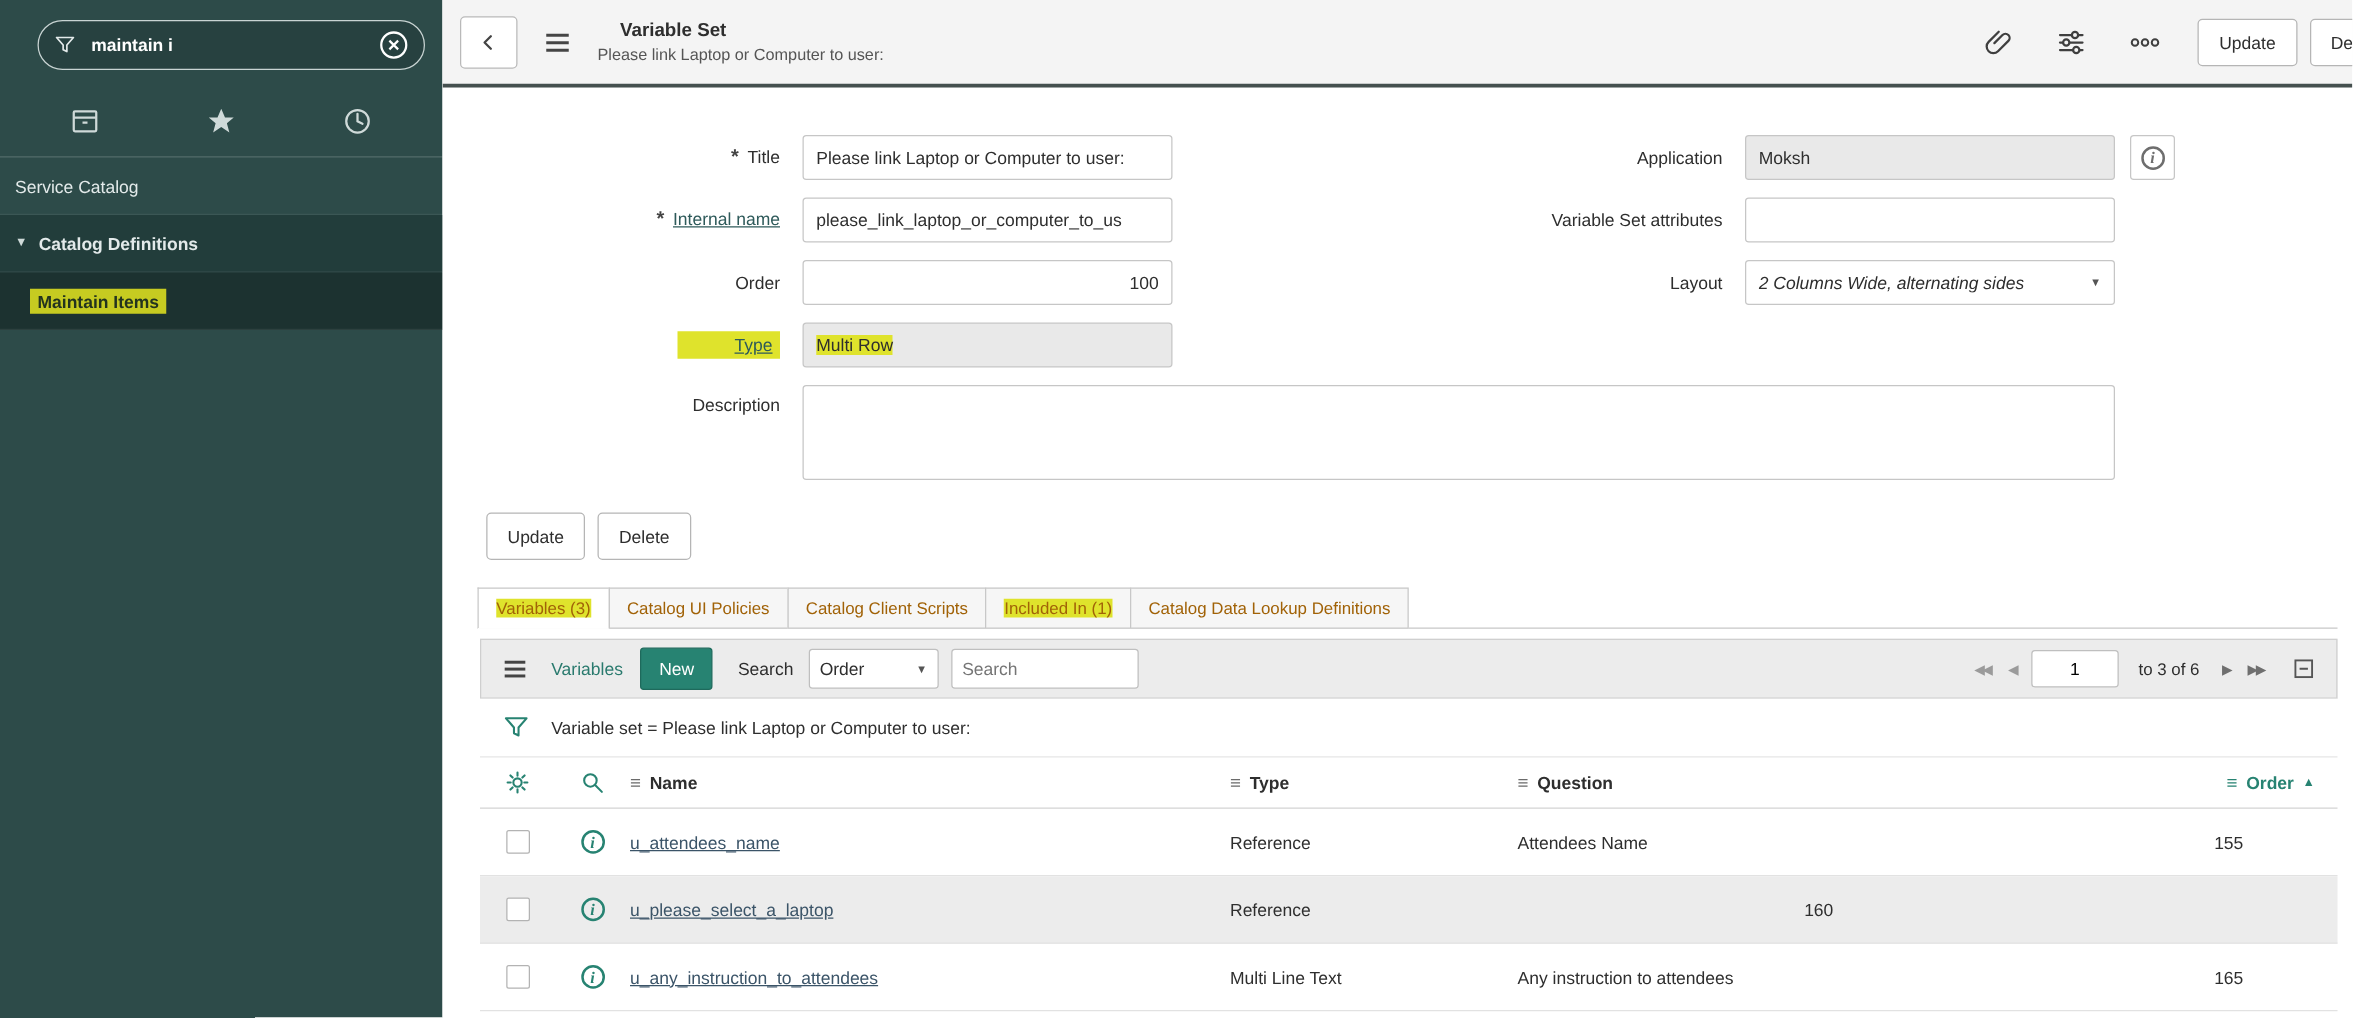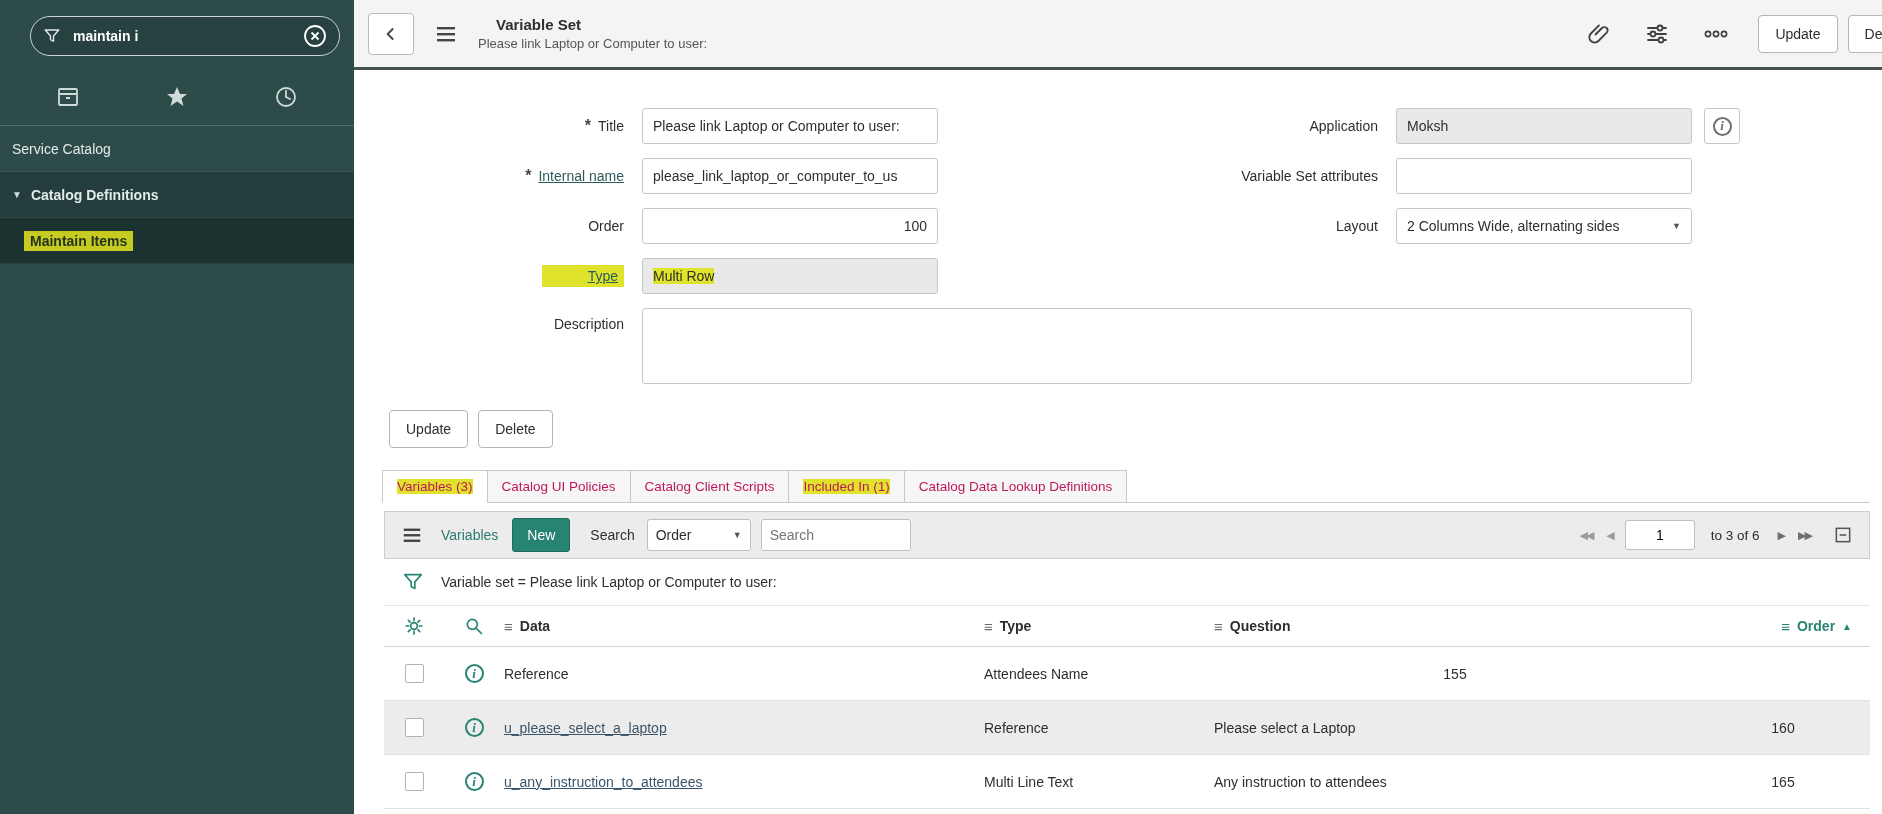--- a/index.html
+++ b/index.html
@@ -51,27 +51,27 @@
   .fake { display:flex; align-items:center;text-align:center; }
   .fake.readonly { background:#e9e9e9; }
   .hl { background:#dfe32c; }
   .type-label-hl { background:#dfe32c; padding:3px 6px 3px 46px; }
   textarea.finput { grid-column:2 / 6; height:76px; resize:none; padding:8px 10px; }
   .field-with-btn { display:flex; align-items:center; grid-column:5 / 7; }
   .field-with-btn .finput { width:296px; }
   .info-btn { width:36px; height:36px; border:1px solid #c6c6c6; border-radius:3px; background:#fff; display:flex; align-items:center; justify-content:center; margin-left:12px; cursor:pointer; }
   .sel-caret { font-size:9px; color:#555; margin-left:auto; }
   .fake .val { white-space:nowrap; overflow:hidden; }
-  .fake.select { justify-content:space-between; background:#fff; }
+  .fake.select { justify-content:space-between; background:#fff;font-style:italic; }
 
   .form-btns { margin:26px 0 0 35px; display:flex; gap:10px; }
 
   
   .tabbar { margin:22px 12px 0 28px; border-bottom:1px solid #c8c8c8; display:flex; align-items:flex-end; }
-  .tab { padding:8px 14px; border:1px solid #c8c8c8; background:#f6f6f6; font-size:13.5px; color:#be185d; margin-bottom:-1px; cursor:pointer; white-space:nowrap; }
+  .tab { padding:8px 14px; border:1px solid #c8c8c8; background:#f6f6f6; font-size:13.5px; color:#a16207; margin-bottom:-1px; cursor:pointer; white-space:nowrap; }
   .tab + .tab { margin-left:-1px; }
   .tab.active { background:#fff; border-bottom-color:#fff; }
 
   
   .list { margin:8px 12px 0 30px; }
   .toolbar { height:48px; background:#ececec; border:1px solid #cfcfcf; display:flex; align-items:center; padding:0 10px; }
   .tb-burger { background:none; border:none; color:#444; display:flex; margin-right:12px; cursor:pointer; }
   .tb-title { color:#2a7a6e; margin-right:14px; text-decoration:none; }
   .btn-new { height:34px; padding:0 14px; background:#278372; color:#fff; border:1px solid #1e6a5c; border-radius:3px; font:inherit; cursor:pointer; }
   .tb-search-label { margin:0 12px 0 20px; }
@@ -327,21 +327,21 @@
               </svg>
           </button>
           <button class="icon-cell">
             <svg width="20" height="20" viewBox="0 0 24 24" fill="none" stroke="currentColor" stroke-width="2" stroke-linecap="round">
                 <circle cx="10" cy="10" r="6"></circle>
                 <path d="M14.5 14.5L21 21"></path>
               </svg>
           </button>
           <div class="hcell">
             <span class="cmenu">≡</span>
-            <span>Data</span>
+            <span>Name</span>
           </div>
           <div class="hcell">
             <span class="cmenu">≡</span>
             <span>Type</span>
           </div>
           <div class="hcell">
             <span class="cmenu">≡</span>
             <span>Question</span>
           </div>
           <div class="hcell order-head">
@@ -349,33 +349,33 @@
             <span>Order</span>
             <span class="sort-ind">▲</span>
           </div>
         </div>
 
         <div class="grid-row">
           <div>
               <div class="cb"></div>
             </div>
           <button class="i-circ"></button>
+          <a class="name-link" href="#">u_attendees_name</a>
           <span>Reference</span>
           <span>Attendees Name</span>
           <span class="order-cell">155</span>
         </div>
 
         <div class="grid-row alt">
           <div>
               <div class="cb"></div>
             </div>
           <button class="i-circ"></button>
           <a class="name-link" href="#">u_please_select_a_laptop</a>
           <span>Reference</span>
-          <span>Please select a Laptop</span>
           <span class="order-cell">160</span>
         </div>
 
         <div class="grid-row">
           <div>
               <div class="cb"></div>
             </div>
           <button class="i-circ"></button>
           <a class="name-link" href="#">u_any_instruction_to_attendees</a>
           <span>Multi Line Text</span>

